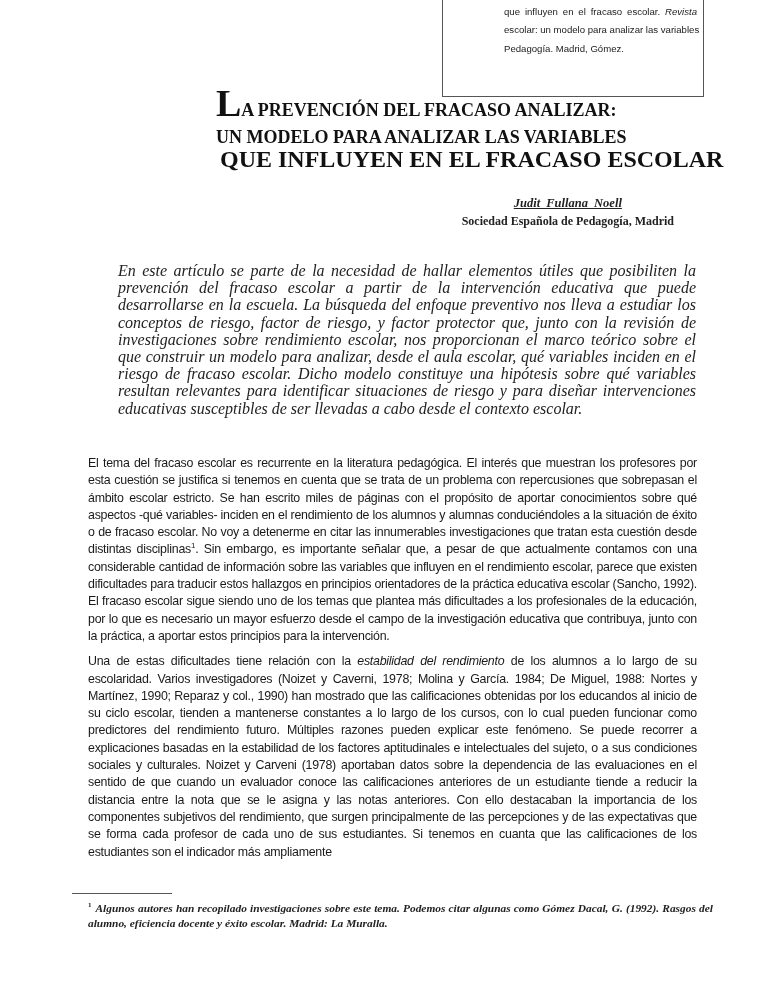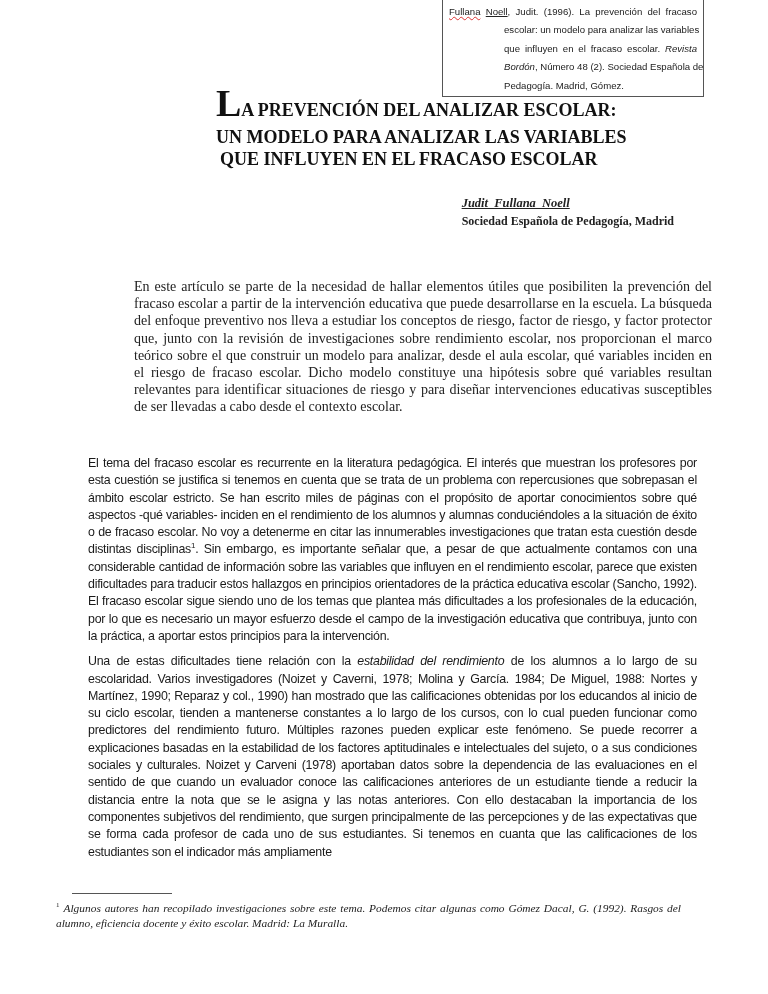--- a/index.html
+++ b/index.html
@@ -61,55 +61,56 @@
       line-height: 30px;
       vertical-align: baseline;
     }
     .title-line2 {
       font-size: 18px;
       line-height: 22px;
       margin-top: -2px;
       white-space: nowrap;
     }
     .title-line3 {
-      font-size: 18px;
+      font-size: 24px;
       line-height: 22px;
       padding-left: 4px;
       white-space: nowrap;
     }
 
     .byline {
       position: absolute;
       right: 94px;
       top: 194px;
-      text-align: left;
+      text-align: center;
       font-family: "Liberation Serif", serif;
       font-weight: bold;
       font-size: 12px;
       line-height: 18px;
       color: #222;
     }
     .byline .author {
       font-style: italic;
       text-decoration: underline;
       font-size: 12.5px;
       word-spacing: 3px;
     }
 
     .abstract {
       position: absolute;
       left: 118px;
       top: 262px;
       width: 578px;
       font-family: "Liberation Serif", serif;
-      font-size: 14px;
+      font-style: italic;
+      font-size: 16px;
       line-height: 17.2px;
       text-align: justify;
       color: #222;
-      margin: 16px;
+      margin: 0;
     }
 
     .body-text {
       position: absolute;
       left: 72px;
       top: 455px;
       width: 625px;
       font-family: "Liberation Sans", sans-serif;
       font-size: 12.4px;
       line-height: 17.3px;
@@ -128,51 +129,50 @@
     .footnote-rule {
       position: absolute;
       left: 72px;
       top: 893px;
       width: 100px;
       height: 0;
       border-top: 1px solid #555;
     }
     .footnote {
       position: absolute;
-      left: 56px;
+      left: 88px;
       top: 901px;
       width: 625px;
       font-family: "Liberation Serif", serif;
       font-style: italic;
       font-size: 11.4px;
       line-height: 15px;
       text-align: justify;
       color: #222;
       margin: 0;
+      font-weight: bold;
     }
     .footnote sup {
       font-style: normal;
       font-size: 7px;
       line-height: 0;
       margin-right: 4px;
     }
   </style>
 </head>
 <body>
 
 <div class="citation-box">
-  <span class="line"><span class="squiggle">Fullana</span> <span class="ul">Noell</span><span>, Judit. (1996). La prevención del fracaso</span></span>
+  <span class="line indent"><span>que influyen en el fracaso escolar.</span> <i>Revista</i></span>
   <span class="line indent">escolar: un modelo para analizar las variables</span>
-  <span class="line indent"><span>que influyen en el fracaso escolar.</span> <i>Revista</i></span>
-  <span class="line indent"><i>Bordón</i><span>, Número 48 (2). Sociedad Española de</span></span>
   <span class="line indent last">Pedagogía. Madrid, Gómez.</span>
 </div>
 
 <div class="title-block">
-  <div class="title-line1"><span class="dropcap">L</span><span>A PREVENCIÓN DEL ANALIZAR ESCOLAR:</span></div>
+  <div class="title-line1"><span class="dropcap">L</span><span>A PREVENCIÓN DEL FRACASO ANALIZAR:</span></div>
   <div class="title-line2">UN MODELO PARA ANALIZAR LAS VARIABLES</div>
   <div class="title-line3">QUE INFLUYEN EN EL FRACASO ESCOLAR</div>
 </div>
 
 <div class="byline">
   <div class="author">Judit Fullana Noell</div>
   <div>Sociedad Española de Pedagogía, Madrid</div>
 </div>
 
 <p class="abstract">En este artículo se parte de la necesidad de hallar elementos útiles que posibiliten la prevención del fracaso escolar a partir de la intervención educativa que puede desarrollarse en la escuela. La búsqueda del enfoque preventivo nos lleva a estudiar los conceptos de riesgo, factor de riesgo, y factor protector que, junto con la revisión de investigaciones sobre rendimiento escolar, nos proporcionan el marco teórico sobre el que construir un modelo para analizar, desde el aula escolar, qué variables inciden en el riesgo de fracaso escolar. Dicho modelo constituye una hipótesis sobre qué variables resultan relevantes para identificar situaciones de riesgo y para diseñar intervenciones educativas susceptibles de ser llevadas a cabo desde el contexto escolar.</p>

